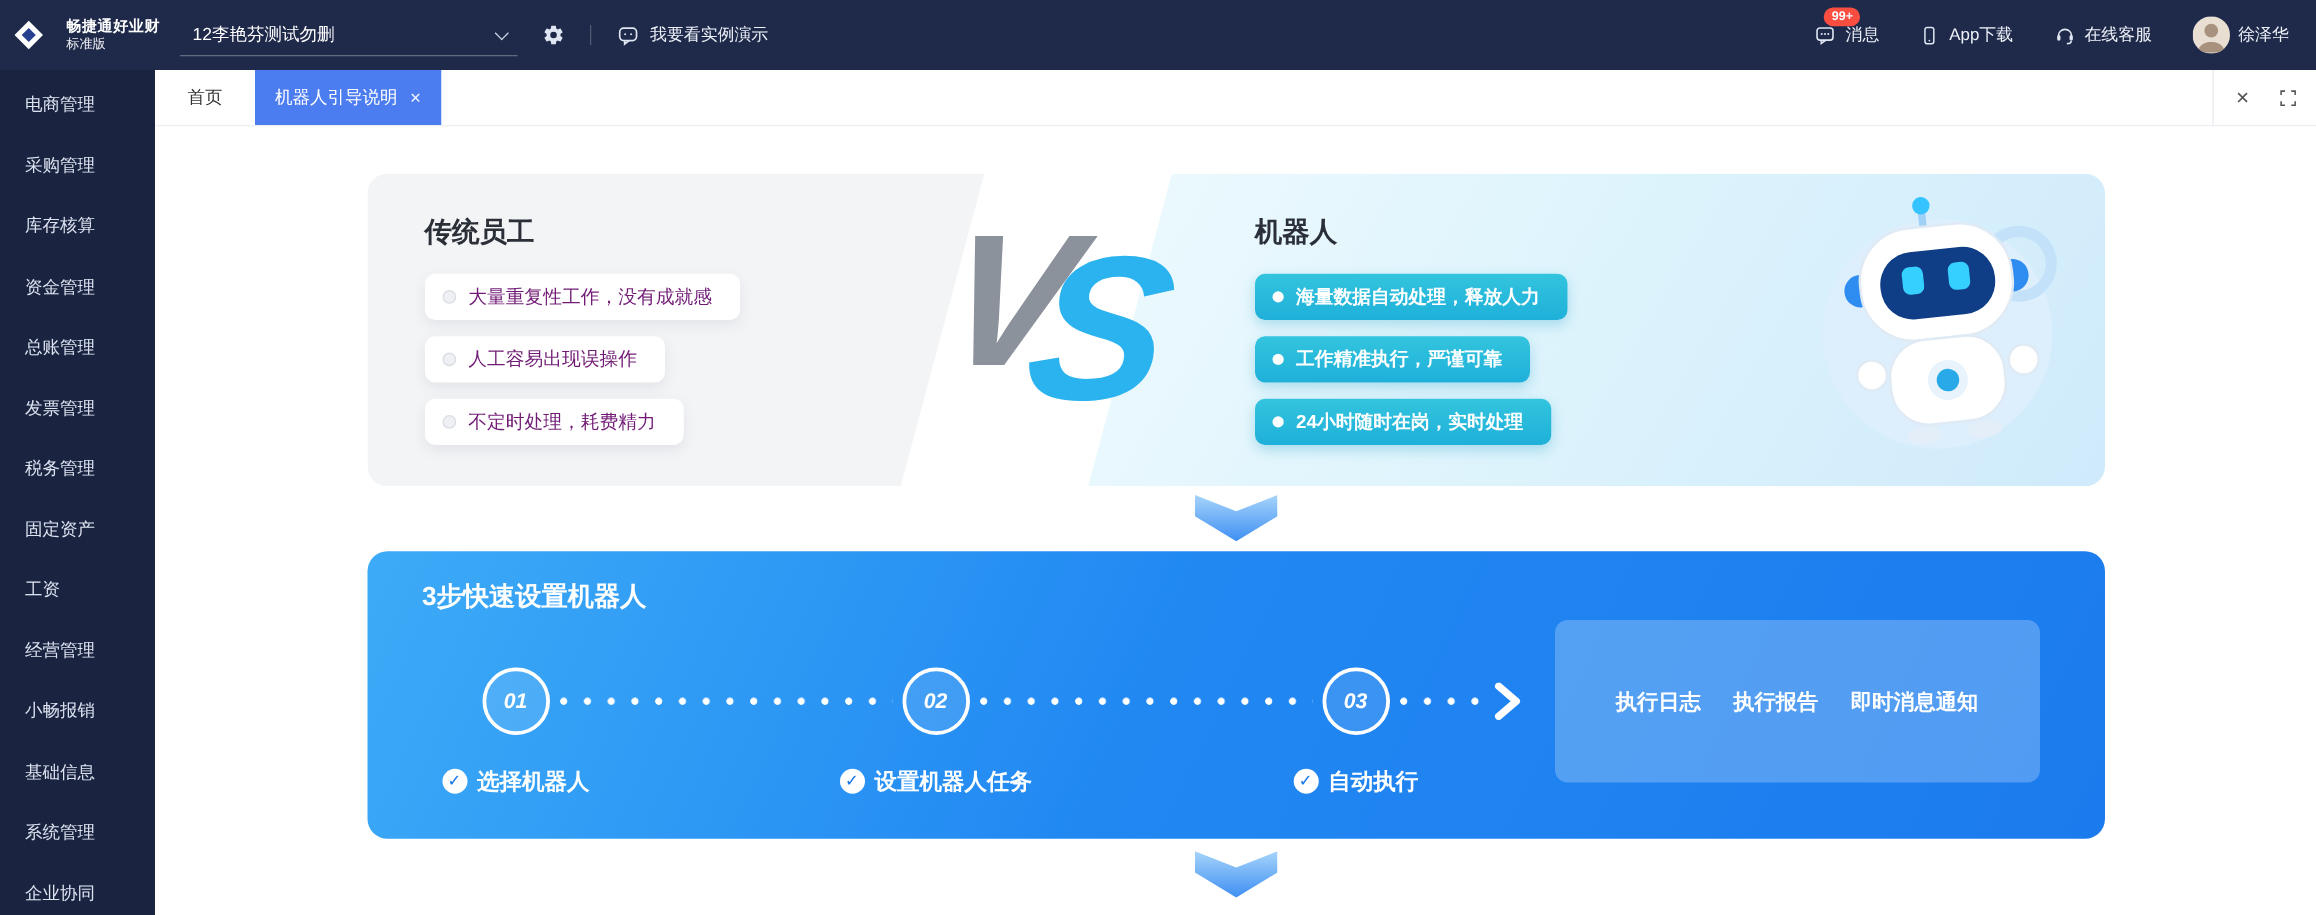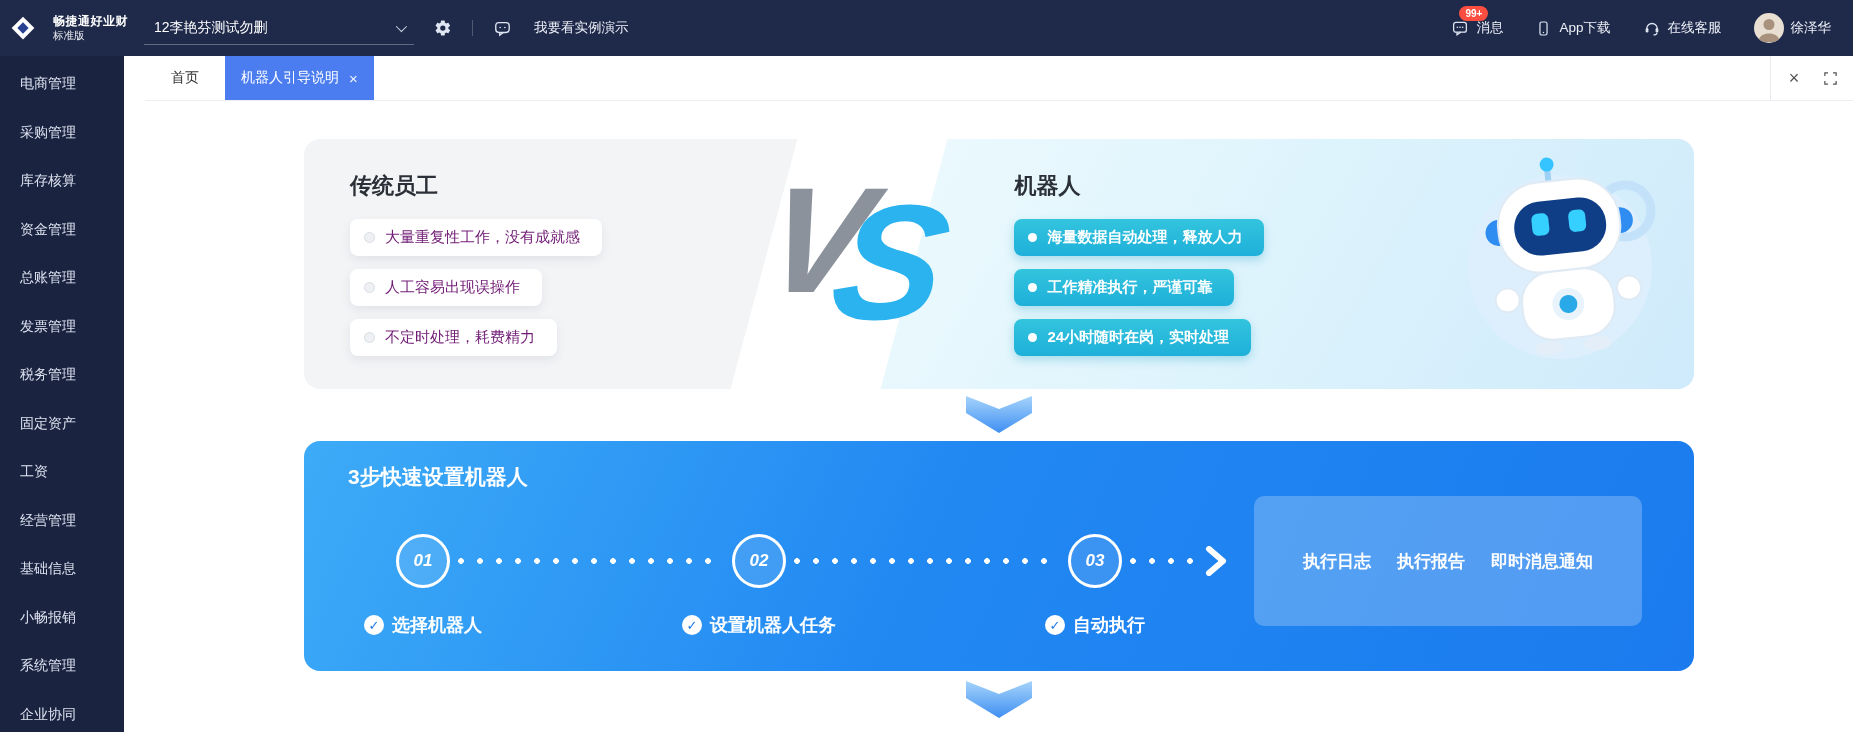--- a/index.html
+++ b/index.html
@@ -13,32 +13,32 @@
   .brand { display:flex; align-items:center; gap:7px; flex:none; width:118px;justify-content:space-between; }
   .brand-text { display:flex; flex-direction:column; line-height:1.25; }
   .brand-title { font-size:12px; font-weight:bold; letter-spacing:.5px; }
   .brand-sub { font-size:10.5px; opacity:.92; }
   .org-select { margin-left:16px; width:270px; height:34px; display:flex; align-items:center; justify-content:space-between;
                 padding:0 10px; border-bottom:1px solid rgba(255,255,255,.30); font-size:14px; cursor:pointer; }
   .chev-down { width:8px; height:8px; border-right:1.6px solid #cfd6e6; border-bottom:1.6px solid #cfd6e6; transform:rotate(45deg) translateY(-2px); }
   .icon-btn { background:none; border:none; cursor:pointer; display:flex; align-items:center; }
   .gear-btn { margin-left:20px; }
   .hdr-divider { width:1px; height:16px; background:rgba(255,255,255,.22); margin:0 20px; }
-  .demo-link { display:flex; align-items:center; gap:22px; font-size:13.5px; color:#eef1f8; cursor:pointer; }
+  .demo-link { display:flex; align-items:center; gap:8px; font-size:13.5px; color:#eef1f8; cursor:pointer; }
   .hdr-right { margin-left:auto; display:flex; align-items:center; gap:32px; }
   .hdr-item { position:relative; display:flex; align-items:center; gap:7px; font-size:13.5px; color:#eef1f8; cursor:pointer; }
   .badge { position:absolute; top:-13px; left:8px; background:#fb4e41; color:#fff; border-radius:9px; padding:1px 6px; font-size:10px; font-weight:bold; line-height:1.3; }
   .avatar { width:30px; height:30px; border-radius:50%; overflow:hidden; flex:none; }
 
   
   .sidebar { background:#1a2340; overflow:hidden; padding-top:4px; }
   .side-item { height:48.5px; display:flex; align-items:center; padding-left:20px; color:#dde3f0; font-size:14px; cursor:pointer; }
 
   
-  .main { display:flex; flex-direction:column; background:#fff; min-width:0;padding-left:21px; }
+  .main { display:flex; flex-direction:column; background:#fff; min-width:0; }
   .tabbar { height:45px; background:#fff; display:flex; align-items:stretch; border-bottom:1px solid #eceef2; flex:none; }
   .tab-home { display:flex; align-items:center; padding:0 26px; font-size:14px; color:#333; cursor:pointer; }
   .tab-active { display:flex; align-items:center; gap:10px; padding:0 16px; background:#4c7df0; color:#fff; font-size:14px; cursor:pointer; }
   .tab-x { font-size:15px; line-height:1; opacity:.92; cursor:pointer; }
   .tab-actions { margin-left:auto; display:flex; align-items:center; border-left:1px solid #e8eaef; padding:0 8px; gap:6px; }
   .tab-actions .icon-btn { width:30px; height:30px; justify-content:center; color:#555; font-size:18px; }
 
   .content { flex:1; overflow:hidden; }
   .container { width:1390px; margin:0 auto; padding-top:38px; }
 
@@ -171,22 +171,22 @@
     <div class="side-item">电商管理</div>
     <div class="side-item">采购管理</div>
     <div class="side-item">库存核算</div>
     <div class="side-item">资金管理</div>
     <div class="side-item">总账管理</div>
     <div class="side-item">发票管理</div>
     <div class="side-item">税务管理</div>
     <div class="side-item">固定资产</div>
     <div class="side-item">工资</div>
     <div class="side-item">经营管理</div>
+    <div class="side-item">小畅报销</div>
     <div class="side-item">基础信息</div>
-    <div class="side-item">小畅报销</div>
     <div class="side-item">系统管理</div>
     <div class="side-item">企业协同</div>
   </nav>
 
   <div class="main">
 
     <div class="tabbar">
       <div class="tab-home">首页</div>
       <div class="tab-active">
         <span>机器人引导说明</span>

